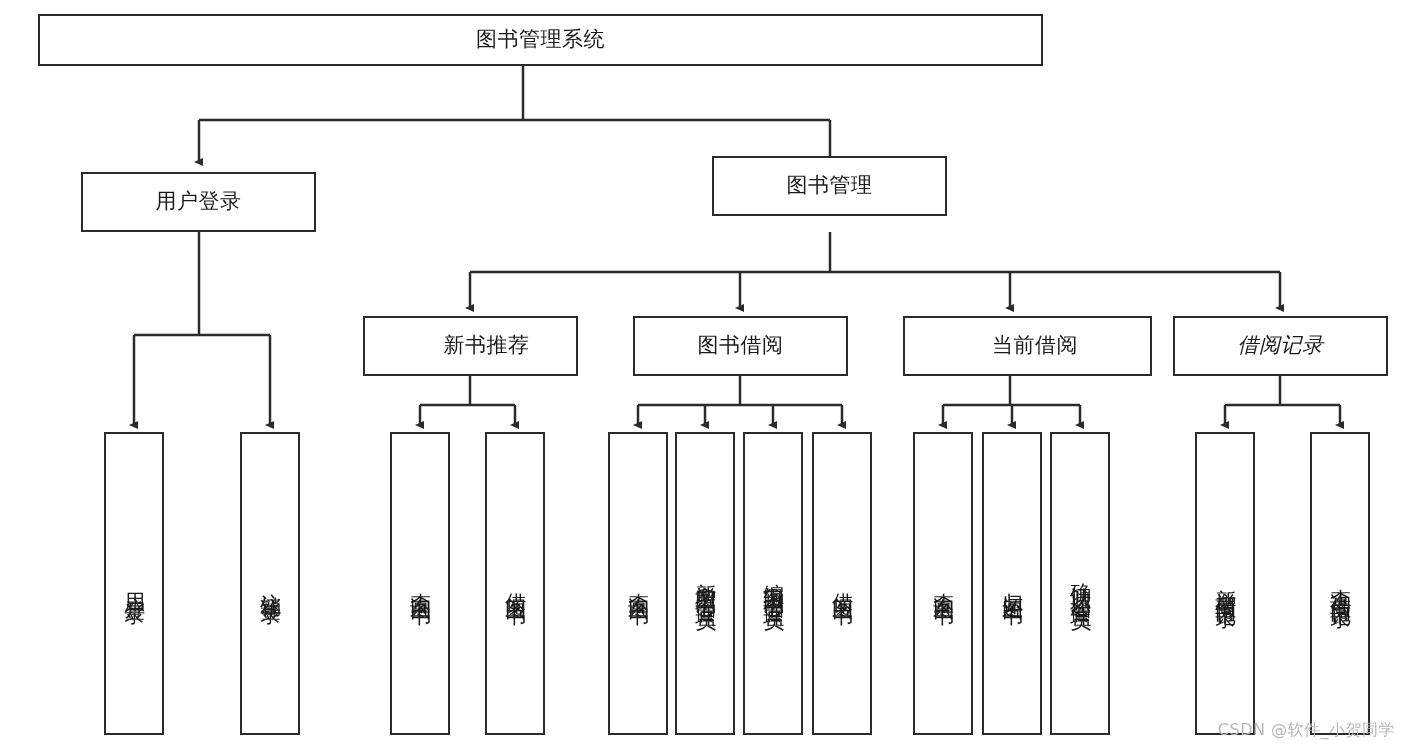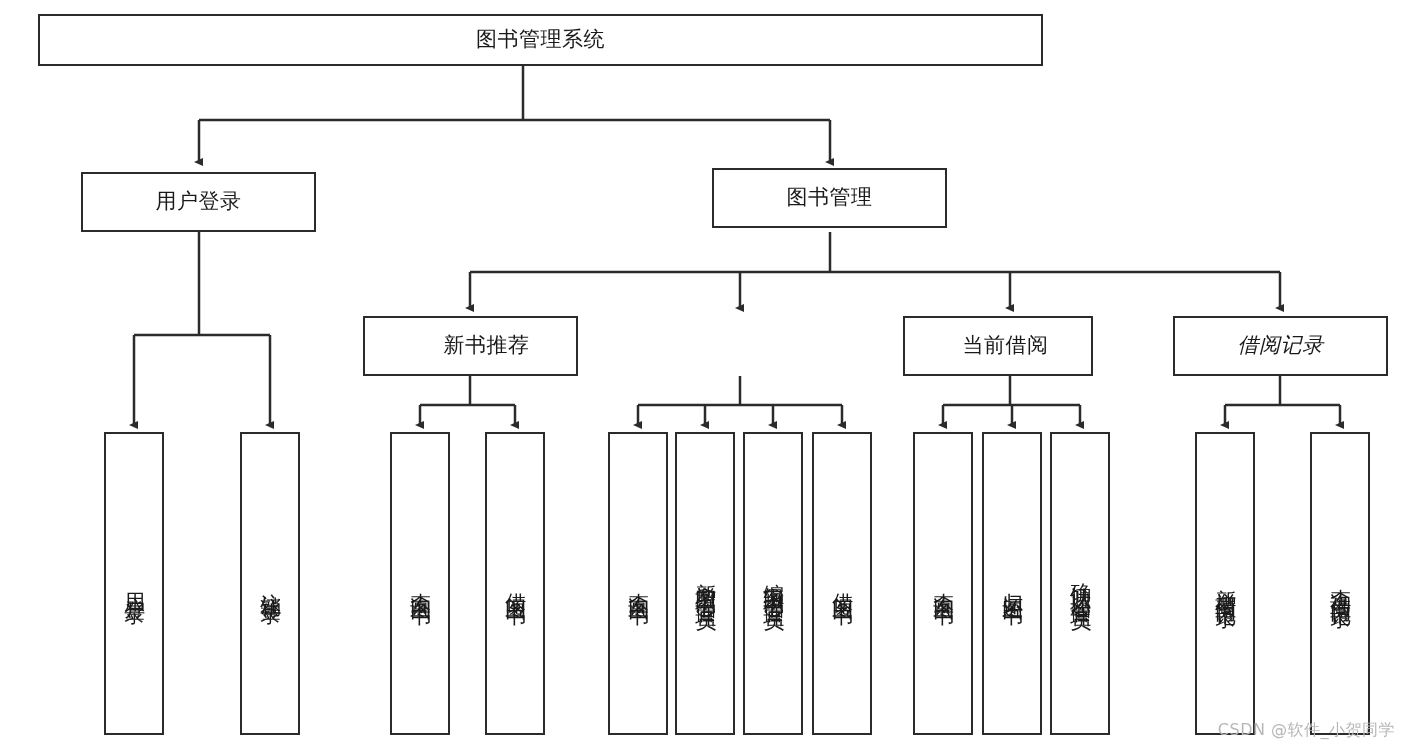--- a/index.html
+++ b/index.html
@@ -115,28 +115,31 @@
     </g>
   </svg>
 
   <div class="node h" style="left:18px; top:14px; width:1005px; height:52px;margin-left:20px;">
     <span>图书管理系统</span>
   </div>
 
   <div class="node h" style="left:81px; top:172px; width:235px; height:60px;">
     <span>用户登录</span>
   </div>
-  <div class="node h" style="left:712px; top:168px; width:235px; height:60px;">
+  <div class="node h" style="left:712px; top:156px; width:235px; height:60px;">
     <span>图书管理</span>
   </div>
 
   <div class="node h" style="left:363px; top:316px; width:215px; height:60px;padding-left:32px;">
     <span>新书推荐</span>
   </div>
-  <div class="node h" style="left:903px; top:316px; width:190px; height:60px;padding-left:15px;">
+  <div class="node h" style="left:633px; top:316px; width:215px; height:60px;">
+    <span>图书借阅</span>
+  </div>
+  <div class="node h" style="left:903px; top:316px; width:249px; height:60px;padding-left:15px;">
     <span>当前借阅</span>
   </div>
   <div class="node h" style="left:1173px; top:316px; width:215px; height:60px;font-style:italic;">
     <span>借阅记录</span>
   </div>
 
   <div class="node v" style="left:104px; top:432px; width:60px; height:303px;">
     <span class="vtext">用户登录</span>
   </div>
   <div class="node v" style="left:240px; top:432px; width:60px; height:303px;">

